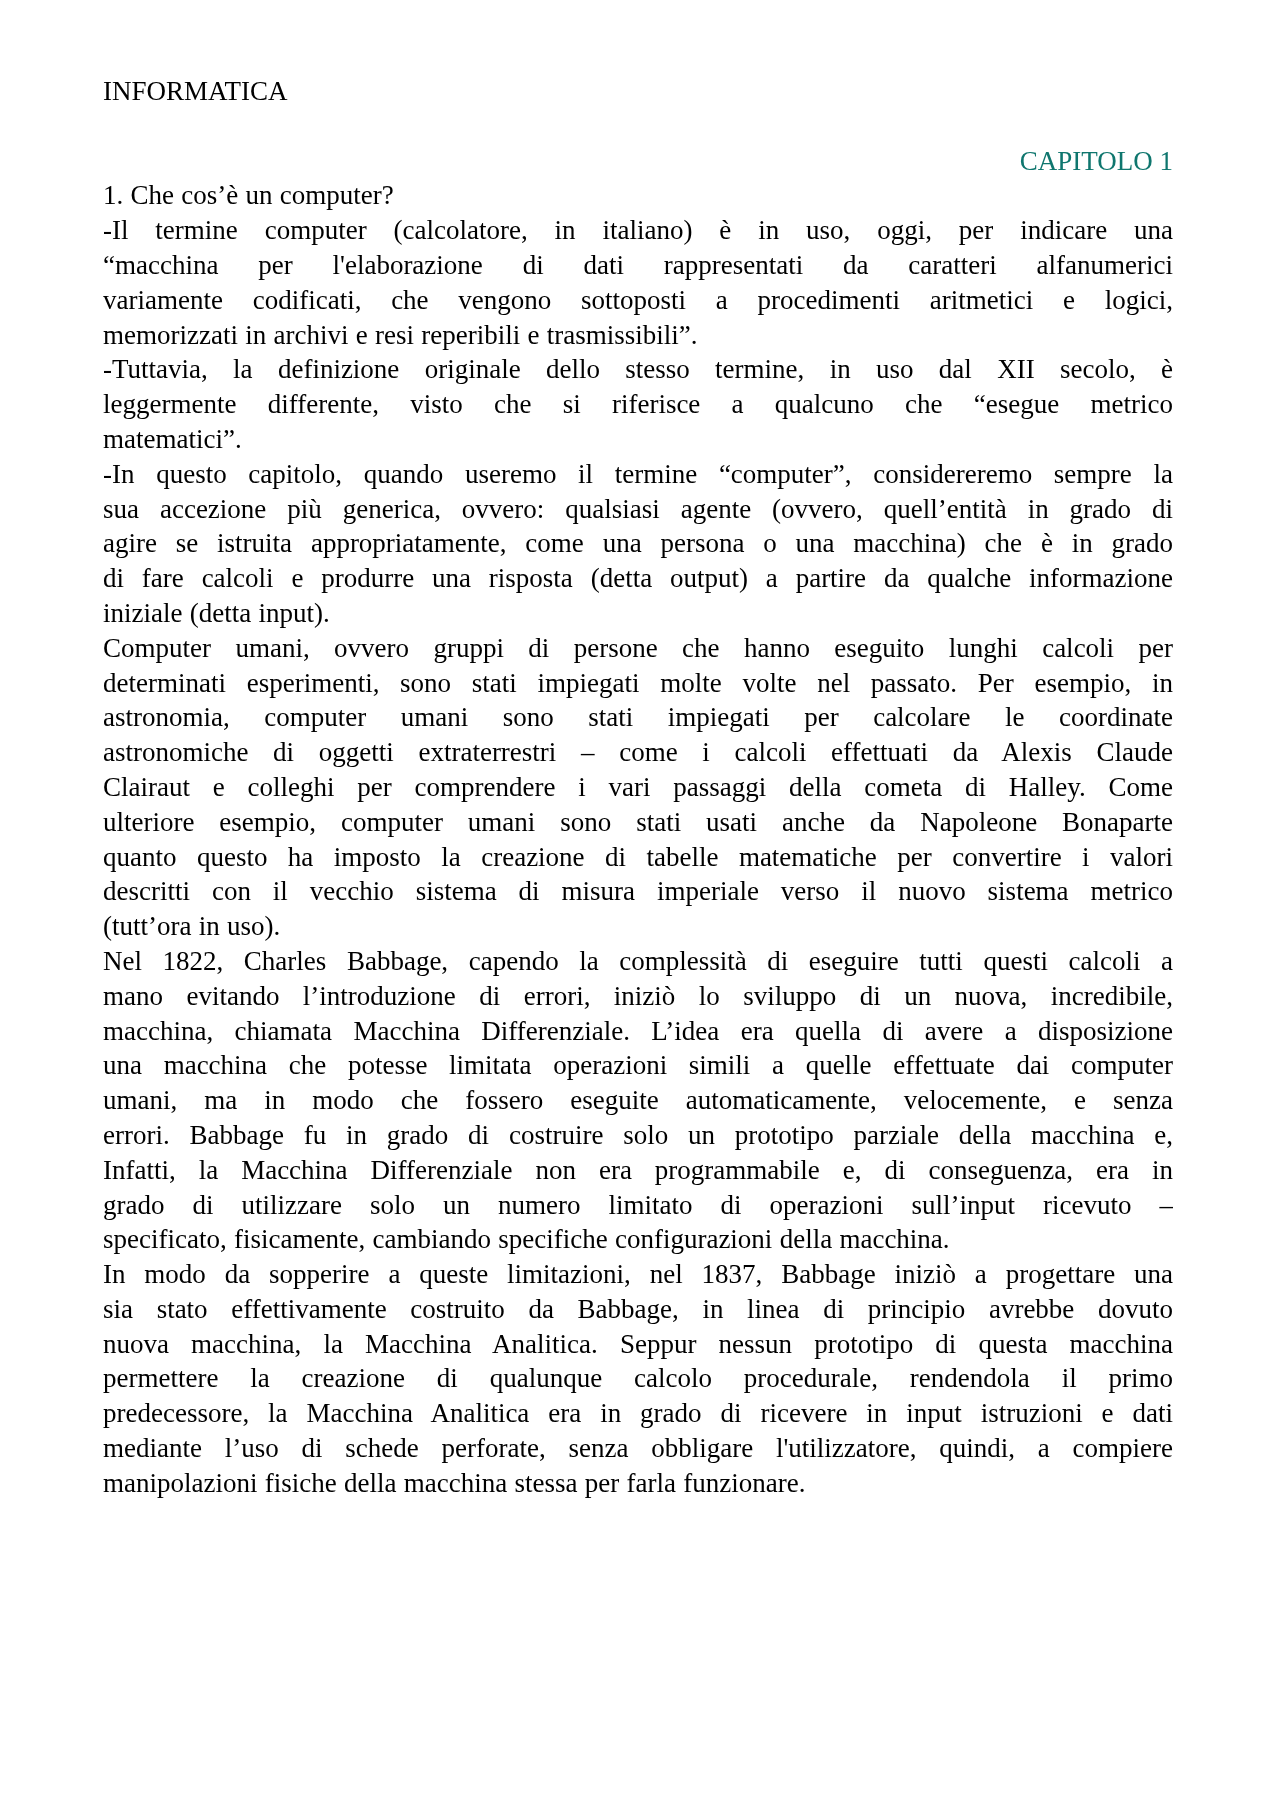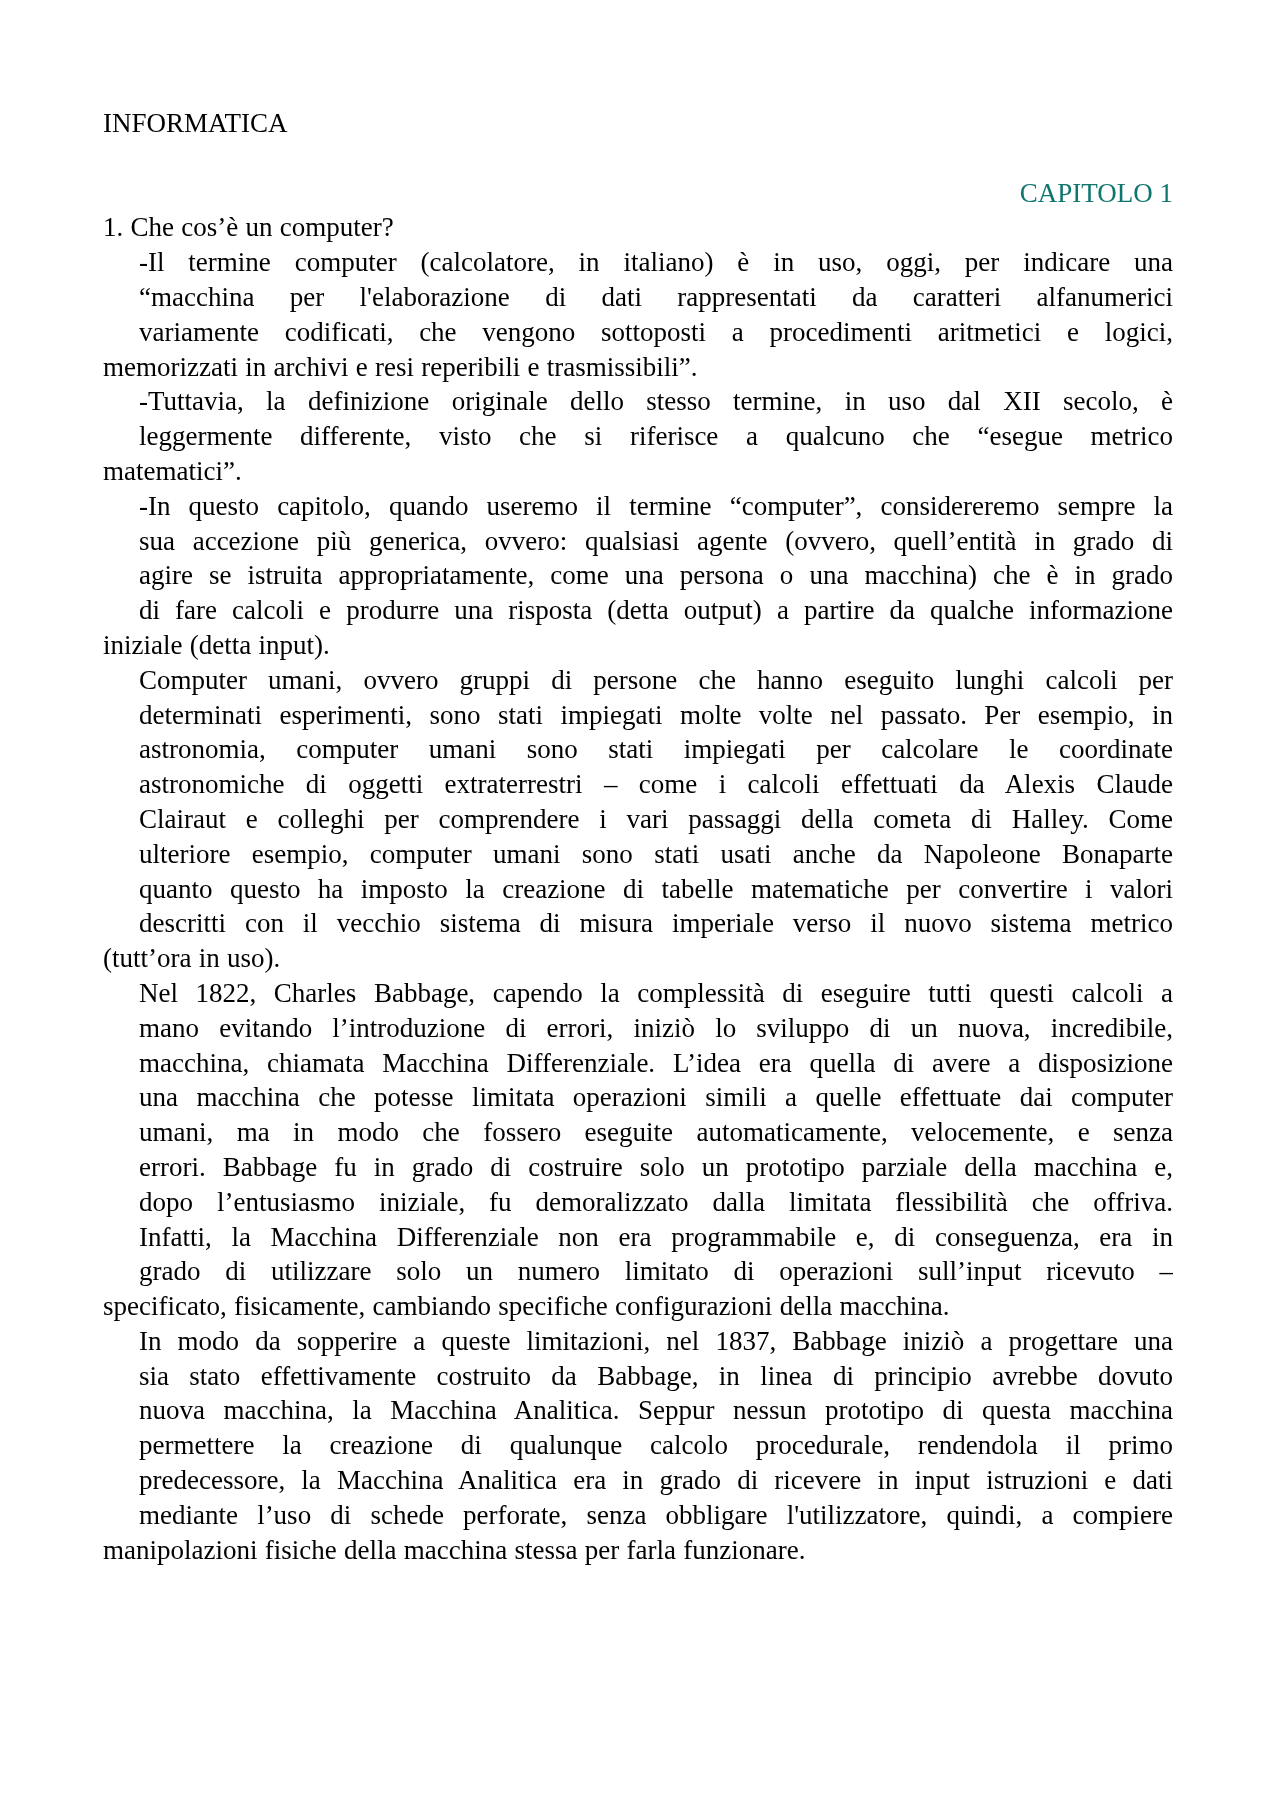--- a/index.html
+++ b/index.html
@@ -14,33 +14,32 @@
     background: #ffffff;
     overflow: hidden;
     font-family: "Liberation Serif", "DejaVu Serif", serif;
     color: #000000;
   }
   .doc {
     position: absolute;
     left: 103px;
     top: 0;
     width: 1070px;
-    padding-top: 106px;
+    padding-top: 74px;
     font-size: 27px;
     line-height: 34.8px;
   }
   .line {
     height: 34.8px;
     overflow: hidden;
     text-align: justify;
     word-spacing: 0.02em;
   }
   .line.j {
     text-align-last: justify;
-    margin-left: 36px;
   }
   .title-line {
     height: 34.8px;
     overflow: hidden;
     text-align: left;
   }
   .spacer-line {
     height: 34.8px;
   }
   .chapter-line {
@@ -80,21 +79,20 @@
         <div class="line j">ulteriore esempio, computer umani sono stati usati anche da Napoleone Bonaparte</div>
         <div class="line j">quanto questo ha imposto la creazione di tabelle matematiche per convertire i valori</div>
         <div class="line j">descritti con il vecchio sistema di misura imperiale verso il nuovo sistema metrico</div>
         <div class="line">(tutt’ora in uso).</div>
         <div class="line j">Nel 1822, Charles Babbage, capendo la complessità di eseguire tutti questi calcoli a</div>
         <div class="line j">mano evitando l’introduzione di errori, iniziò lo sviluppo di un nuova, incredibile,</div>
         <div class="line j">macchina, chiamata Macchina Differenziale. L’idea era quella di avere a disposizione</div>
         <div class="line j">una macchina che potesse limitata operazioni simili a quelle effettuate dai computer</div>
         <div class="line j">umani, ma in modo che fossero eseguite automaticamente, velocemente, e senza</div>
         <div class="line j">errori. Babbage fu in grado di costruire solo un prototipo parziale della macchina e,</div>
-        <div class="line j">dopo l’entusiasmo iniziale, fu demoralizzato dalla limitata flessibilità che offriva.</div>
         <div class="line j">Infatti, la Macchina Differenziale non era programmabile e, di conseguenza, era in</div>
         <div class="line j">grado di utilizzare solo un numero limitato di operazioni sull’input ricevuto –</div>
         <div class="line">specificato, fisicamente, cambiando specifiche configurazioni della macchina.</div>
         <div class="line j">In modo da sopperire a queste limitazioni, nel 1837, Babbage iniziò a progettare una</div>
         <div class="line j">sia stato effettivamente costruito da Babbage, in linea di principio avrebbe dovuto</div>
         <div class="line j">nuova macchina, la Macchina Analitica. Seppur nessun prototipo di questa macchina</div>
         <div class="line j">permettere la creazione di qualunque calcolo procedurale, rendendola il primo</div>
         <div class="line j">predecessore, la Macchina Analitica era in grado di ricevere in input istruzioni e dati</div>
         <div class="line j">mediante l’uso di schede perforate, senza obbligare l'utilizzatore, quindi, a compiere</div>
         <div class="line">manipolazioni fisiche della macchina stessa per farla funzionare.</div>

